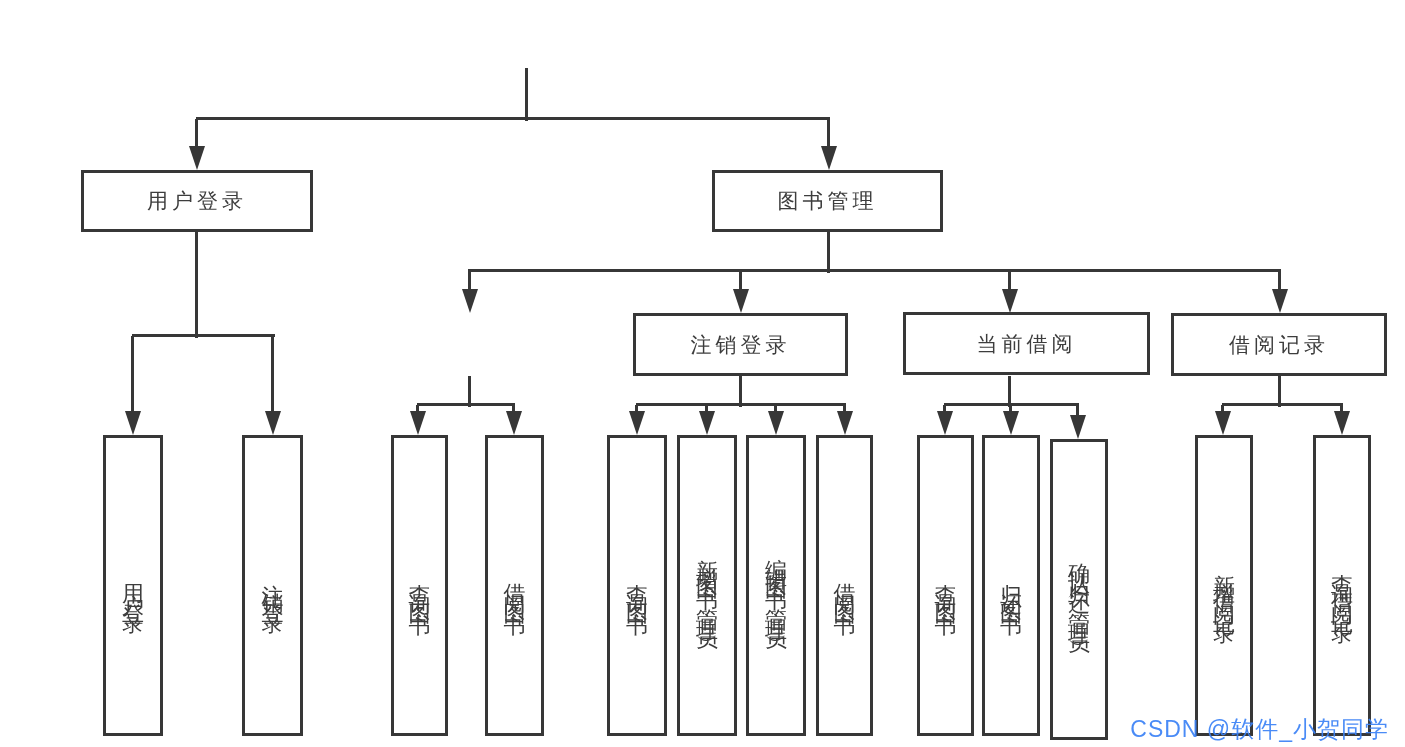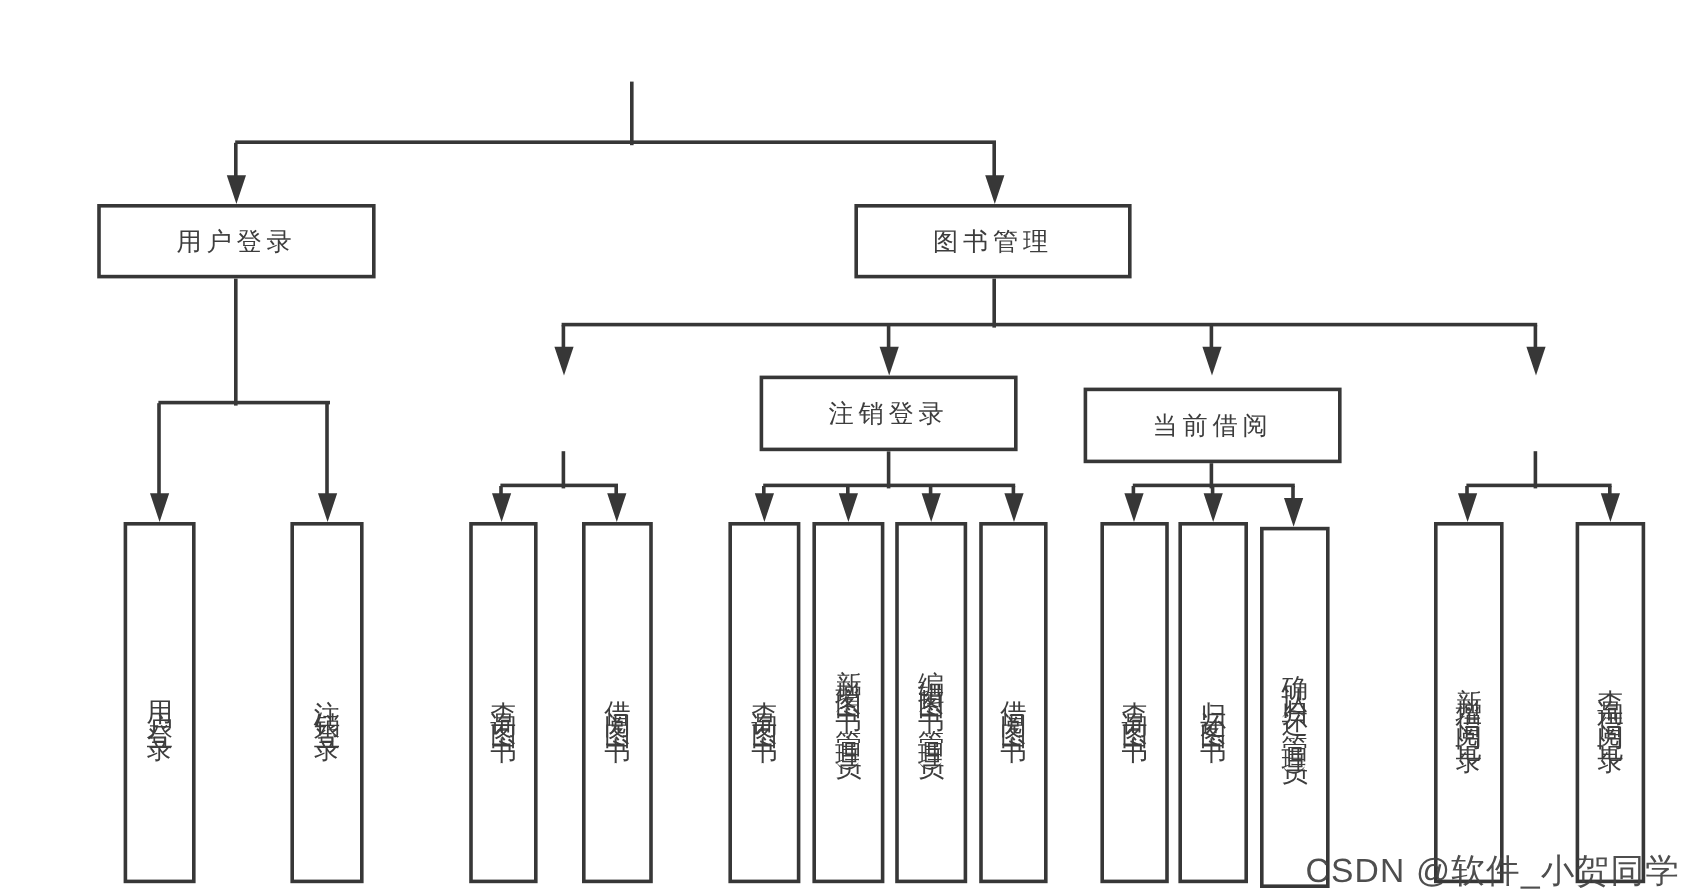--- a/index.html
+++ b/index.html
@@ -43,25 +43,25 @@
   .arrowhead{
     position:absolute;
     width:0;height:0;
     border-left:8px solid transparent;
     border-right:8px solid transparent;
     border-top:24px solid #373737;
     z-index:1;
   }
   #watermark{
     position:absolute;
-    right:5px;
+    right:16px;
     bottom:2px;
-    font-size:28px;
+    font-size:23px;
     letter-spacing:1px;
-    color:#404040;
+    color:#3b82f6;
     opacity:0.92;
     z-index:5;
     white-space:nowrap;
   }
 </style>
 </head>
 <body>
 
 <div id="canvas">
 
@@ -69,22 +69,25 @@
   <div class="node hbox" style="left:81px;top:170px;width:232px;height:62px">
     <span class="lbl">用户登录</span>
   </div>
   <div class="node hbox" style="left:712px;top:170px;width:231px;height:62px">
     <span class="lbl">图书管理</span>
   </div>
 
   <div class="node hbox" style="left:633px;top:313px;width:215px;height:63px">
     <span class="lbl">注销登录</span>
   </div>
-  <div class="node hbox" style="left:903px;top:323px;width:215px;height:63px">
+  <div class="node hbox" style="left:903px;top:312px;width:247px;height:63px">
     <span class="lbl">当前借阅</span>
+  </div>
+  <div class="node hbox" style="left:1171px;top:313px;width:216px;height:63px">
+    <span class="lbl">借阅记录</span>
   </div>
 
   <div class="node vbox" style="left:103px;top:435px;width:60px;height:301px">
     <span class="lbl">用户登录</span>
   </div>
   <div class="node vbox" style="left:242px;top:435px;width:61px;height:301px">
     <span class="lbl">注销登录</span>
   </div>
 
   <div class="node vbox" style="left:391px;top:435px;width:57px;height:301px">

